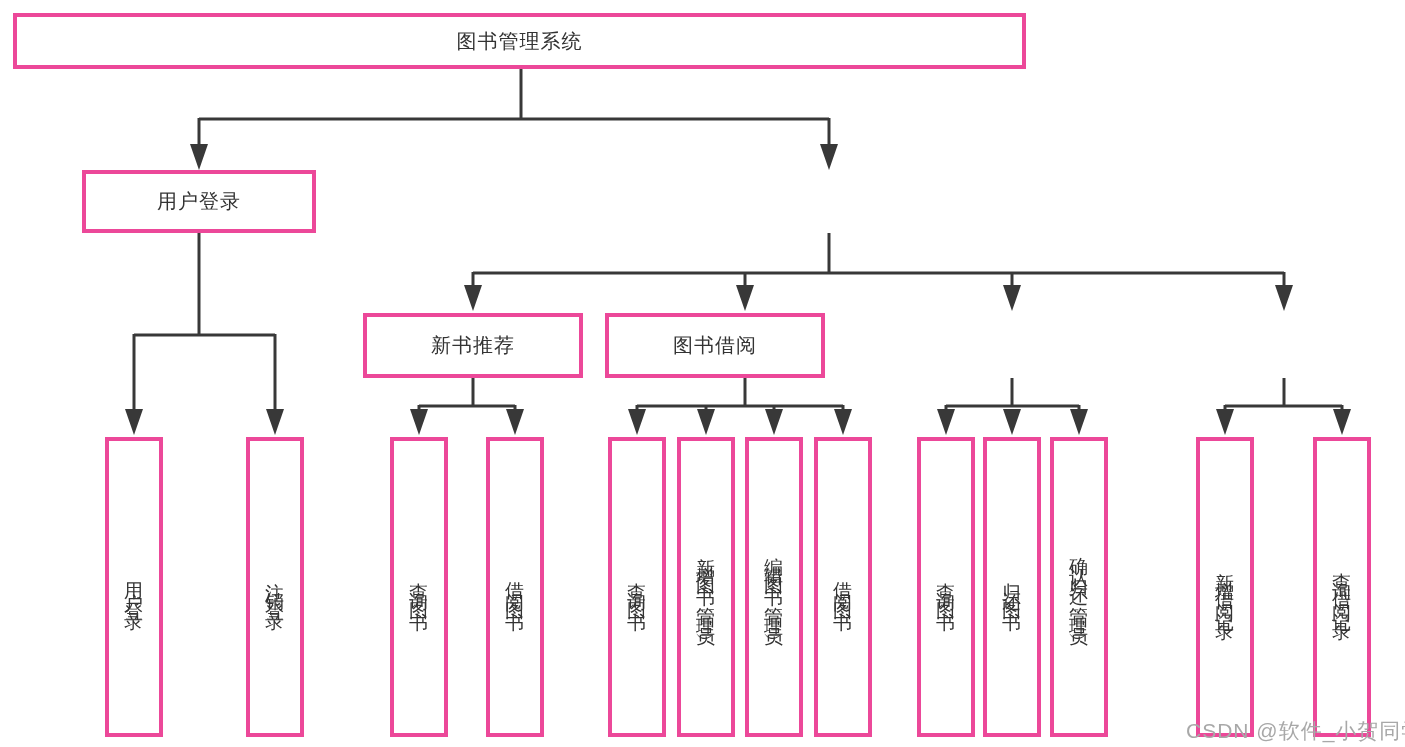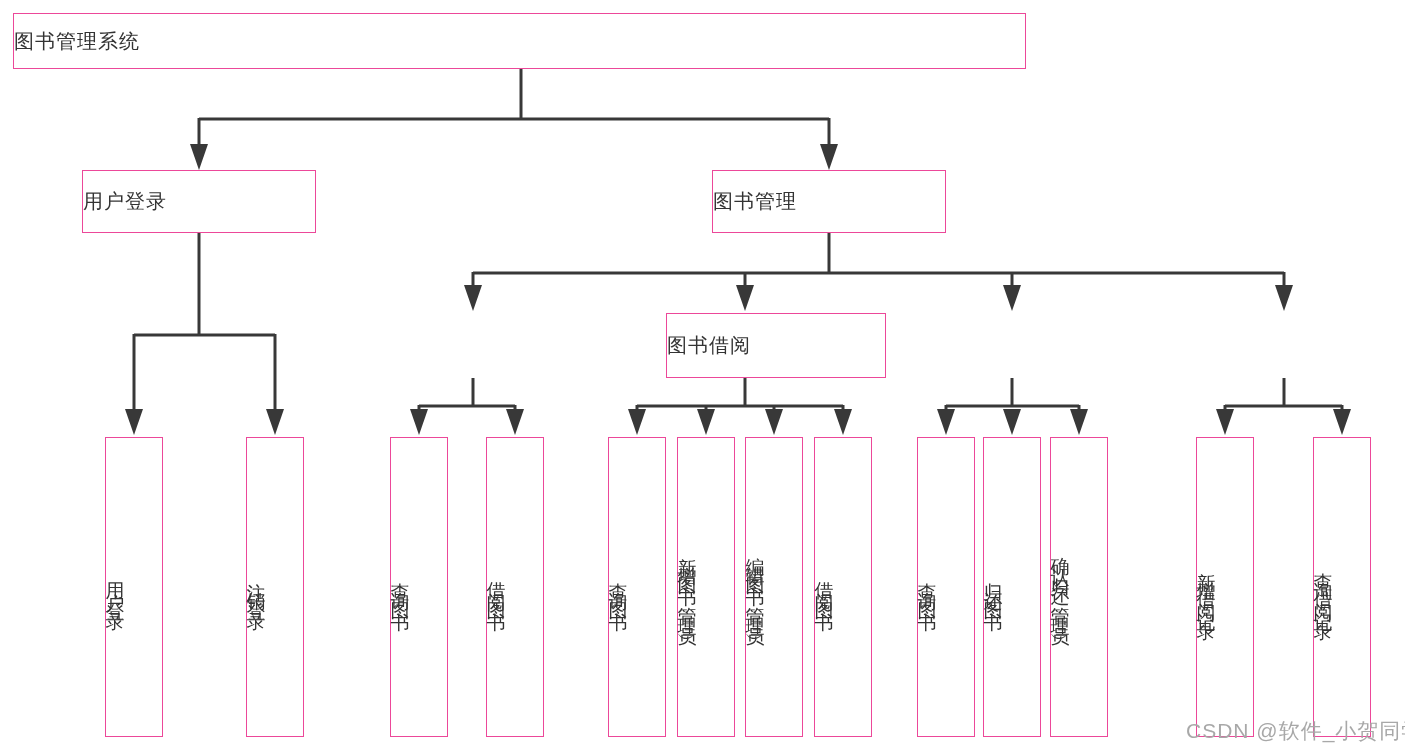--- a/index.html
+++ b/index.html
@@ -14,23 +14,24 @@
   #wires {
     position: absolute;
     left: 0; top: 0;
     width: 1405px; height: 747px;
     z-index: 1;
   }
   .node {
     position: absolute;
     box-sizing: border-box;
     background: #ffffff;
-    border: 1px solid #ec4899;
+    border: 4px solid #ec4899;
     display: flex;
     align-items: center;
+    justify-content: center;
     z-index: 2;
   }
   .h-lbl {
     font-size: 20px;
     color: #333333;
     letter-spacing: 1px;
     white-space: nowrap;
   }
   .v-lbl {
     writing-mode: vertical-rl;
@@ -124,25 +125,25 @@
     </g>
   </svg>
 
   <div class="node" style="left:13px;top:13px;width:1013px;height:56px">
     <span class="h-lbl">图书管理系统</span>
   </div>
 
   <div class="node" style="left:82px;top:170px;width:234px;height:63px">
     <span class="h-lbl">用户登录</span>
   </div>
-  <div class="node" style="left:712px;top:170px;width:234px;height:63px">
-    <span class="h-lbl">图书管理</span>
+
+  <div class="node" style="left:363px;top:313px;width:220px;height:65px">
+    <span class="h-lbl">新书推荐</span>
   </div>
-
-  <div class="node" style="left:666px;top:313px;width:220px;height:65px">
+  <div class="node" style="left:605px;top:313px;width:220px;height:65px">
     <span class="h-lbl">图书借阅</span>
   </div>
 
   <div class="node" style="left:105px;top:437px;width:58px;height:300px">
     <span class="v-lbl">用户登录</span>
   </div>
   <div class="node" style="left:246px;top:437px;width:58px;height:300px">
     <span class="v-lbl">注销登录</span>
   </div>
 

